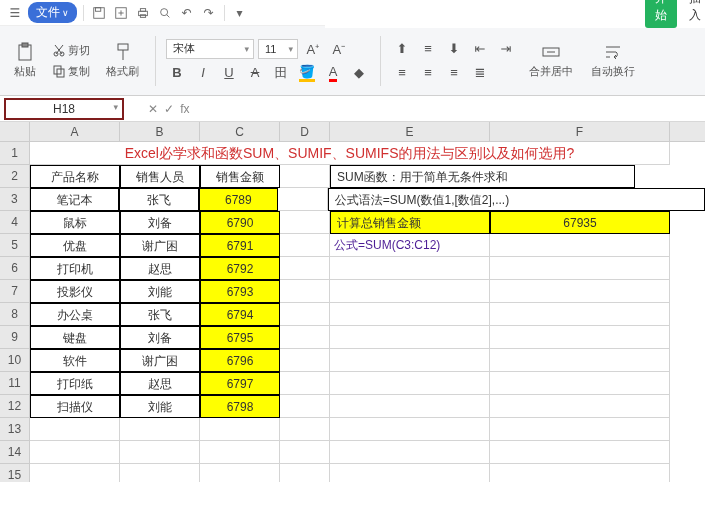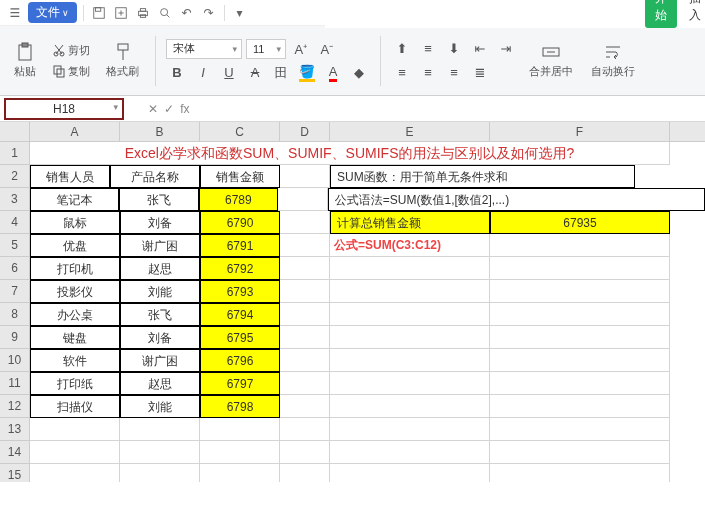--- a/index.html
+++ b/index.html
@@ -1,20 +1,20 @@
 <!DOCTYPE html>
 <html><head>
 <meta charset="utf-8">
 <style>
 *{box-sizing:border-box;margin:0;padding:0;font-family:"Microsoft YaHei",sans-serif}
 body{background:#fff;font-size:12px;color:#333;overflow:hidden;width:705px;height:508px}
 .titlebar{height:26px;background:#fff;display:flex;align-items:center;padding:0 6px;gap:4px;border-bottom:1px solid #eee}
 .ti{width:18px;height:18px;display:flex;align-items:center;justify-content:center;color:#666;cursor:pointer}
 .ti svg{width:14px;height:14px}
-.file-btn{background:#3a6fd8;color:#fff;padding:2px 8px;border-radius:4px;font-size:12px;display:flex;align-items:center;gap:2px}
+.file-btn{background:#3a6fd8;color:#fff;padding:2px 8px;border-radius:9px;font-size:12px;display:flex;align-items:center;gap:2px}
 .sep-v{width:1px;height:16px;background:#ddd;margin:0 2px}
 .tabs{height:28px;display:flex;align-items:flex-end;padding-left:320px;gap:2px;background:#fff;position:absolute;top:0;right:0;width:380px}
 .tab{padding:4px 10px;font-size:12px;color:#333;cursor:pointer}
 .tab.active{background:#24b35f;color:#fff;border-radius:3px}
 .ribbon{height:70px;background:#f5f6f8;border-bottom:1px solid #d0d0d0;display:flex;align-items:center;padding:4px 8px;gap:6px}
 .rgroup{display:flex;flex-direction:column;gap:2px;align-items:center}
 .rrow{display:flex;align-items:center;gap:4px}
 .rbtn{display:flex;align-items:center;gap:2px;padding:2px 4px;color:#555;font-size:11px;cursor:pointer}
 .rbtn svg{width:14px;height:14px}
 .big-btn{display:flex;flex-direction:column;align-items:center;gap:2px;padding:2px 6px;font-size:11px;color:#555;cursor:pointer}
@@ -31,21 +31,21 @@
 .col-headers{display:flex;height:20px;background:#e8e8e8;border-bottom:1px solid #ccc}
 .corner{width:30px;border-right:1px solid #ccc;background:#e8e8e8}
 .ch{border-right:1px solid #ccc;text-align:center;font-size:12px;color:#555;line-height:20px}
 .row-wrap{display:flex}
 .rh{width:30px;background:#e8e8e8;border-right:1px solid #ccc;border-bottom:1px solid #ccc;text-align:center;font-size:12px;color:#555;line-height:22px}
 .cell{border-right:1px solid #d4d4d4;border-bottom:1px solid #d4d4d4;height:23px;line-height:22px;padding:0 4px;font-size:12px;overflow:hidden;white-space:nowrap}
 .title-cell{color:#d03030;font-weight:normal;font-size:14px;text-align:center}
 .hdr{text-align:center;border:1px solid #000!important;font-weight:normal}
 .bcell{border:1px solid #000!important;text-align:center}
 .ycell{background:#ffff00}
-.red-txt{color:#ef4444;font-weight:bold}
+.red-txt{color:#4c1d95;font-weight:normal}
 .cA{width:90px}.cB{width:80px}.cC{width:80px}.cD{width:50px}.cE{width:160px}.cF{width:180px}
 </style>
 </head>
 <body>
 
 <div class="titlebar">
   <span class="ti">☰</span>
   <span class="file-btn">
       <span>文件</span> 
       <span style="font-size:9px">∨</span>
@@ -116,21 +116,21 @@
   <div class="big-btn">
     <svg viewBox="0 0 20 20" fill="none" stroke="#555">
         <rect x="5" y="2" width="10" height="6"></rect>
         <path d="M10 8v10"></path>
       </svg>
     <span>格式刷</span>
   </div>
   <div class="sep-r"></div>
   <div class="rgroup" style="align-items:flex-start">
     <div class="rrow">
-      <div class="dd" style="width:76px">宋体</div>
+      <div class="dd" style="width:88px">宋体</div>
       <div class="dd" style="width:40px;min-width:40px">11</div>
       <span class="fmt-btn">A⁺</span>
       <span class="fmt-btn">A⁻</span>
     </div>
     <div class="rrow">
       <span class="fmt-btn" style="font-weight:bold">B</span>
       <span class="fmt-btn" style="font-style:italic">I</span>
       <span class="fmt-btn" style="text-decoration:underline">U</span>
       <span class="fmt-btn" style="text-decoration:line-through">A</span>
       <span class="fmt-btn">田</span>
@@ -194,22 +194,22 @@
     <div class="ch cF">F</div>
   </div>
 
   <div class="row-wrap">
       <div class="rh">1</div>
     <div class="cell title-cell" style="width:640px;border-right:1px solid #d4d4d4">Excel必学求和函数SUM、SUMIF、SUMIFS的用法与区别以及如何选用?</div>
   </div>
 
   <div class="row-wrap">
       <div class="rh">2</div>
+    <div class="cell cA hdr">产品名称</div>
     <div class="cell cB hdr">销售人员</div>
-    <div class="cell cA hdr">产品名称</div>
     <div class="cell cC hdr">销售金额</div>
     <div class="cell cD"></div>
     <div class="cell bcell" style="width:305px;text-align:left;padding-left:6px">SUM函数：用于简单无条件求和</div>
   </div>
 
   <div class="row-wrap">
       <div class="rh">3</div>
     <div class="cell cA bcell">笔记本</div>
     <div class="cell cB bcell">张飞</div>
     <div class="cell cC bcell ycell">6789</div>

